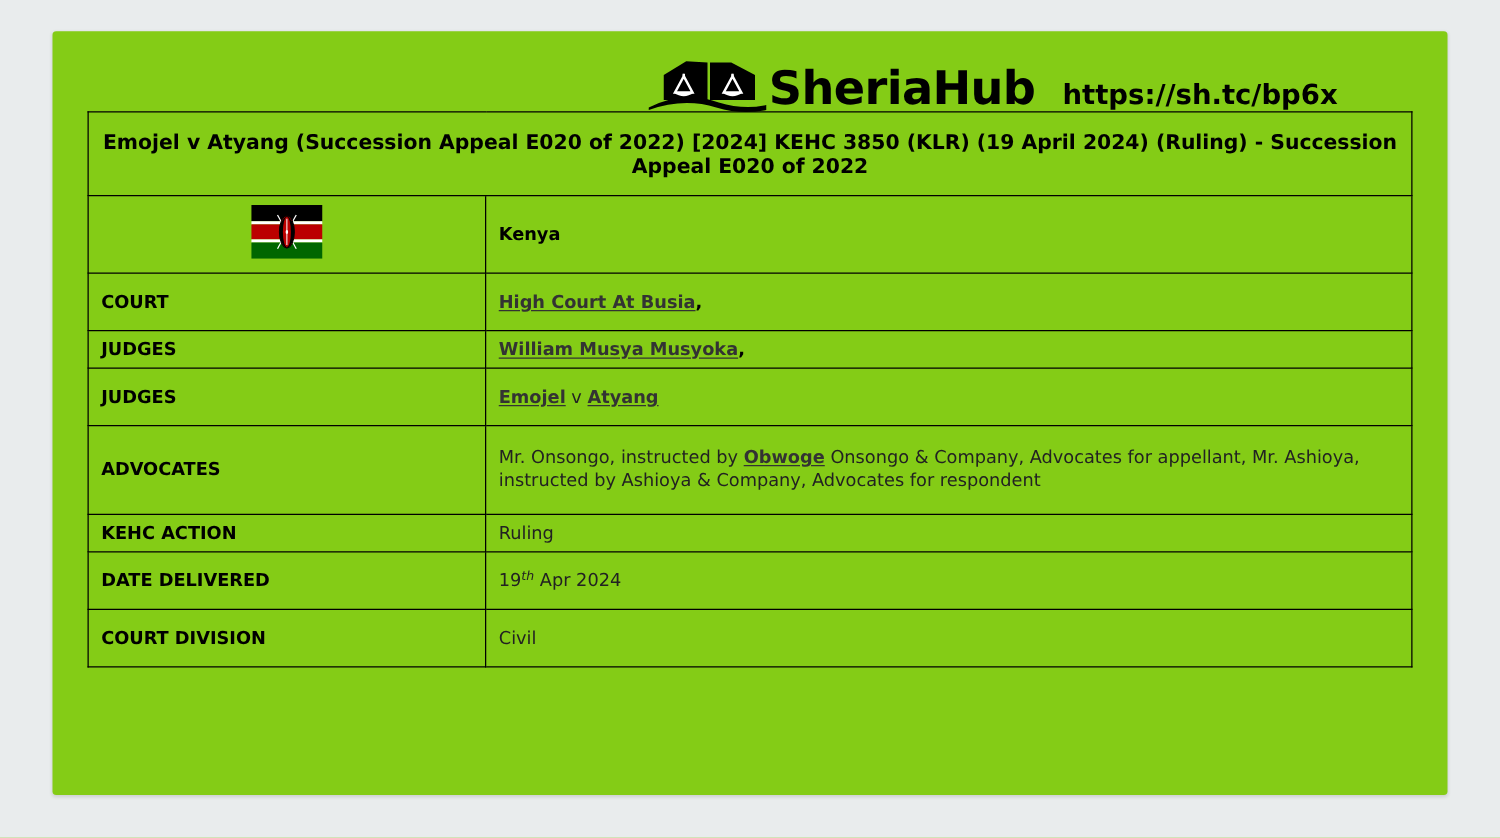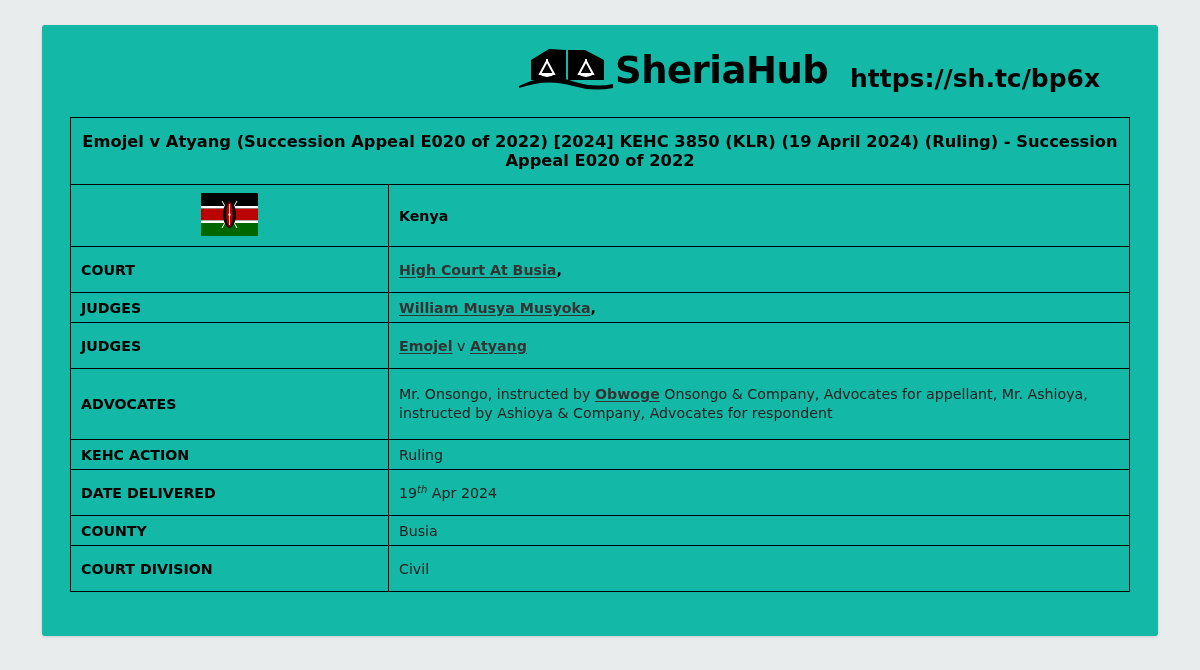--- a/index.html
+++ b/index.html
@@ -6,21 +6,21 @@
     html, body {
       width: 1200px; height: 670px;
       background: #e9eced;
       font-family: "DejaVu Sans", sans-serif;
       overflow: hidden;
     }
     .card {
       position: absolute;
       left: 42px; top: 25px;
       width: 1116px; height: 611px;
-      background: #14b8a6;
+      background: #84cc16;
       border-radius: 3px;
       box-shadow: 0 1px 3px rgba(0,0,0,0.12);
     }
     .header {
       position: absolute;
       left: 0; top: 0; width: 100%; height: 76px;
     }
     .logo {
       position: absolute;
       left: 475px; top: 19px;
@@ -35,27 +35,27 @@
       letter-spacing: -0.5px;
       margin-left: 0px;
       line-height: 1;
       margin-top: 4px;
     }
     .short-url {
       position: absolute;
       left: 808px; top: 41px;
       font-family: "DejaVu Sans", sans-serif;
       font-weight: bold;
-      font-size: 25px;
+      font-size: 22px;
       color: #000;
       line-height: 1;
     }
     table.meta {
       position: absolute;
-      left: 28px; top: 92px;
+      left: 28px; top: 64px;
       width: 1060px;
       border-collapse: collapse;
       font-size: 14.2px;
       color: #111;
     }
     table.meta td {
       border: 1.5px solid #000;
       vertical-align: middle;
       padding: 0 10px;
     }
@@ -163,23 +163,19 @@
       <td class="value adv-text"><span>Mr. Onsongo, instructed by </span><a class="link" href="#">Obwoge</a><span> Onsongo &amp; Company, Advocates for appellant, Mr. Ashioya, instructed by Ashioya &amp; Company, Advocates for respondent</span></td>
     </tr>
     <tr class="row-45">
       <td class="label">KEHC ACTION</td>
       <td class="value">Ruling</td>
     </tr>
     <tr class="row-46">
       <td class="label">DATE DELIVERED</td>
       <td class="value"><span>19</span><sup>th</sup><span> Apr 2024</span></td>
     </tr>
-    <tr class="row-45">
-      <td class="label">COUNTY</td>
-      <td class="value">Busia</td>
-    </tr>
     <tr class="row-46">
       <td class="label">COURT DIVISION</td>
       <td class="value">Civil</td>
     </tr>
   </tbody>
     </table>
 </div>
 
 </body></html>

